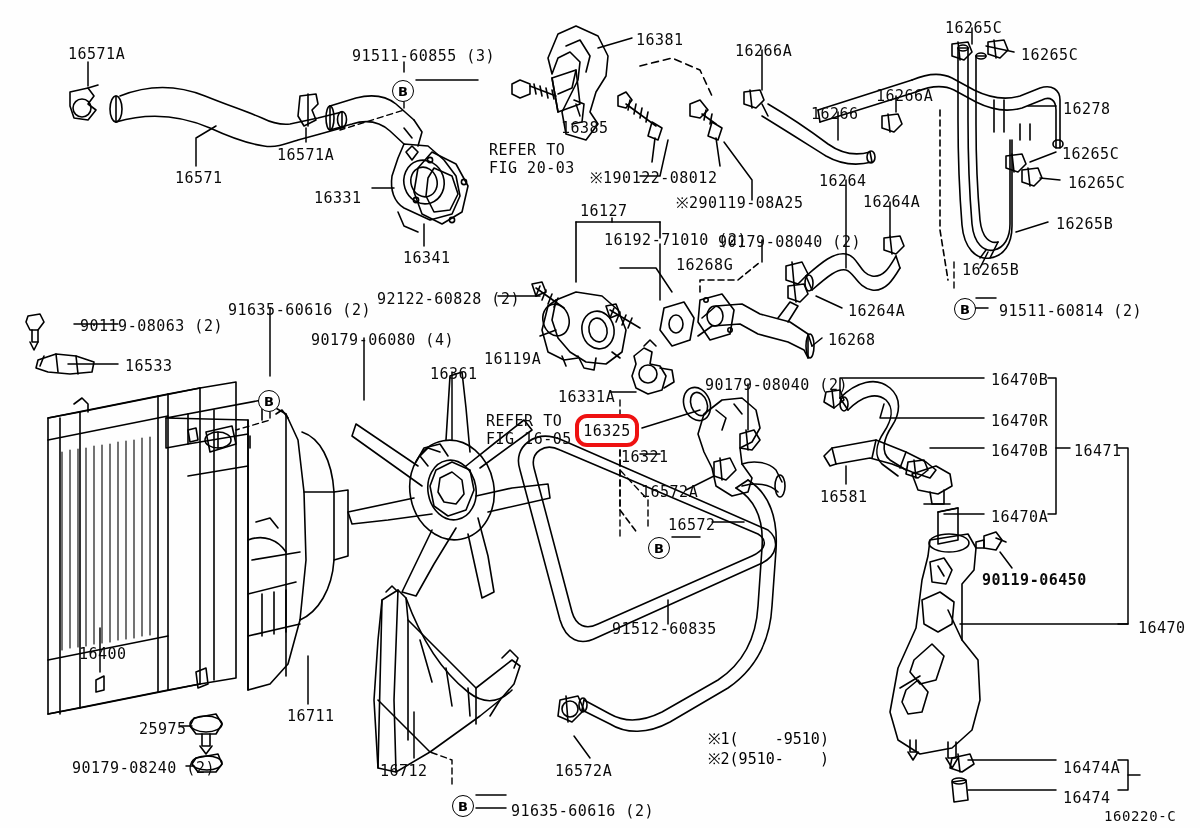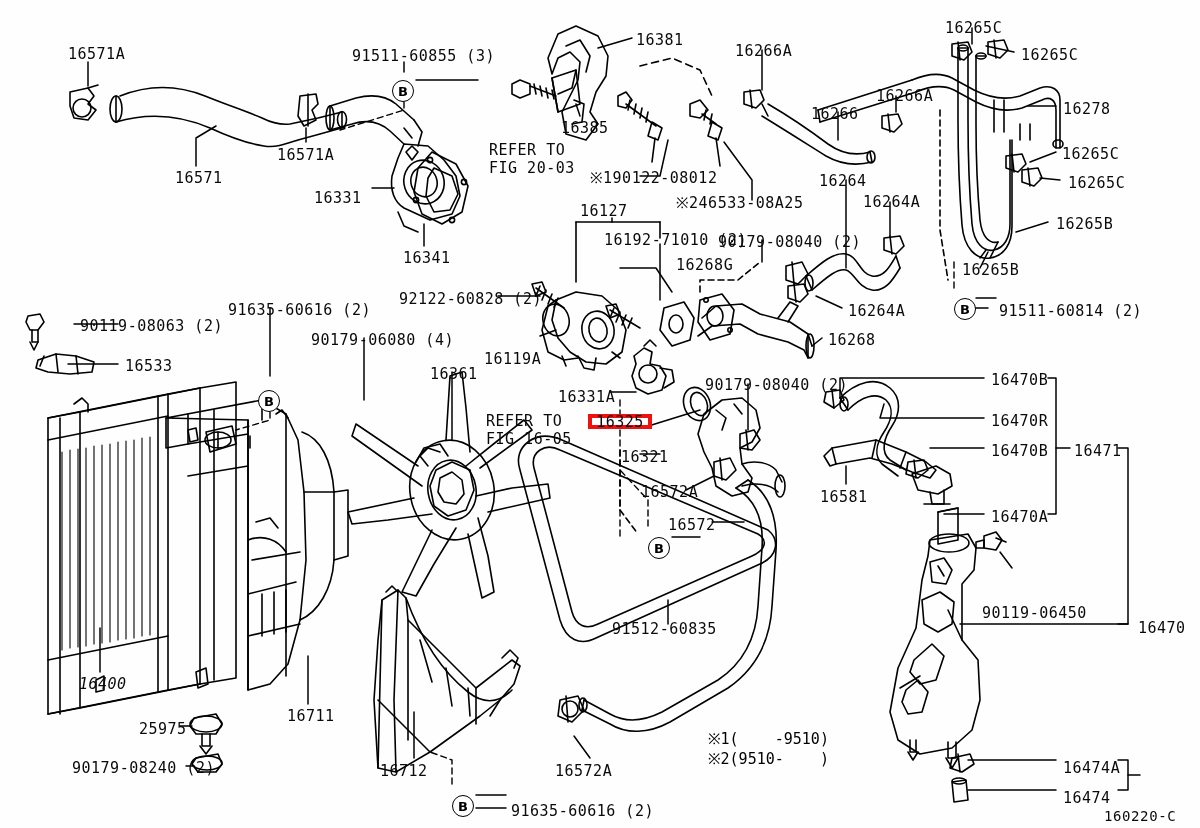--- a/index.html
+++ b/index.html
@@ -581,33 +581,33 @@
       <div class="lbl" style="left: 175px; top: 170px;">16571</div>
       <div class="lbl" style="left: 277px; top: 147px;">16571A</div>
       <div class="lbl" style="left: 352px; top: 48px;">91511-60855 (3)</div>
       <div class="lbl" style="left: 314px; top: 190px;">16331</div>
       <div class="lbl" style="left: 403px; top: 250px;">16341</div>
       <div class="lbl" style="left: 636px; top: 32px;">16381</div>
       <div class="lbl" style="left: 561px; top: 120px;">16385</div>
       <div class="lbl" style="left: 580px; top: 203px;">16127</div>
       <div class="lbl" style="left: 604px; top: 232px;">16192-71010 (2)</div>
       <div class="lbl" style="left: 676px; top: 257px;">16268G</div>
-      <div class="lbl" style="left: 399px; top: 291px;">92122-60828 (2)</div>
+      <div class="lbl" style="left: 377px; top: 291px;">92122-60828 (2)</div>
       <div class="lbl" style="left: 484px; top: 331px; margin-top: 20px;">16119A</div>
       <div class="lbl" style="left: 558px; top: 389px;">16331A</div>
       <div class="lbl" style="left: 621px; top: 449px;">16321</div>
       <div class="lbl" style="left: 641px; top: 484px;">16572A</div>
       <div class="lbl" style="left: 668px; top: 517px;">16572</div>
       <div class="lbl" style="left: 612px; top: 621px;">91512-60835</div>
       <div class="lbl" style="left: 430px; top: 366px;">16361</div>
       <div class="lbl" style="left: 311px; top: 332px;">90179-06080 (4)</div>
       <div class="lbl" style="left: 228px; top: 302px;">91635-60616 (2)</div>
       <div class="lbl" style="left: 80px; top: 318px;">90119-08063 (2)</div>
       <div class="lbl" style="left: 125px; top: 358px;">16533</div>
-      <div class="lbl" style="left: 79px; top: 676px; font-style: italic;">16400</div>
+      <div class="lbl" style="left: 79px; top: 646px;">16400</div>
       <div class="lbl" style="left: 139px; top: 721px;">25975</div>
       <div class="lbl" style="left: 72px; top: 760px;">90179-08240 (2)</div>
       <div class="lbl" style="left: 287px; top: 708px;">16711</div>
       <div class="lbl" style="left: 380px; top: 763px;">16712</div>
       <div class="lbl" style="left: 511px; top: 803px;">91635-60616 (2)</div>
       <div class="lbl" style="left: 555px; top: 763px;">16572A</div>
       <div class="lbl" style="left: 735px; top: 43px;">16266A</div>
       <div class="lbl" style="left: 811px; top: 106px;">16266</div>
       <div class="lbl" style="left: 876px; top: 88px;">16266A</div>
       <div class="lbl" style="left: 819px; top: 173px;">16264</div>
@@ -623,38 +623,38 @@
       <div class="lbl" style="left: 1068px; top: 175px;">16265C</div>
       <div class="lbl" style="left: 1056px; top: 216px;">16265B</div>
       <div class="lbl" style="left: 962px; top: 262px;">16265B</div>
       <div class="lbl" style="left: 999px; top: 303px;">91511-60814 (2)</div>
       <div class="lbl" style="left: 991px; top: 372px;">16470B</div>
       <div class="lbl" style="left: 991px; top: 413px;">16470R</div>
       <div class="lbl" style="left: 991px; top: 443px;">16470B</div>
       <div class="lbl" style="left: 1074px; top: 443px;">16471</div>
       <div class="lbl" style="left: 991px; top: 509px;">16470A</div>
       <div class="lbl" style="left: 820px; top: 489px;">16581</div>
-      <div class="lbl" style="left: 982px; top: 605px;">90119-06450</div>
+      <div class="lbl" style="left: 982px; top: 572px; font-weight: bold;">90119-06450</div>
       <div class="lbl" style="left: 1138px; top: 620px;">16470</div>
       <div class="lbl" style="left: 1063px; top: 760px;">16474A</div>
       <div class="lbl" style="left: 1063px; top: 790px;">16474</div>
       <div class="lbl" style="left: 590px; top: 170px;">※190122-08012</div>
-      <div class="lbl" style="left: 676px; top: 195px;">※246533-08A25</div>
+      <div class="lbl" style="left: 676px; top: 195px;">※290119-08A25</div>
     </div>
   <div id="multiline-layer">
       <div class="lbl two" style="left: 489px; top: 141px;"><div>REFER TO</div><div>FIG 20-03</div></div>
       <div class="lbl two" style="left: 486px; top: 412px;"><div>REFER TO</div><div>FIG 16-05</div></div>
     </div>
   <div id="bcircle-layer">
       <div class="bcirc" style="left: 392px; top: 80px;">B</div>
       <div class="bcirc" style="left: 258px; top: 390px;">B</div>
       <div class="bcirc" style="left: 648px; top: 537px;">B</div>
       <div class="bcirc" style="left: 452px; top: 795px;">B</div>
       <div class="bcirc" style="left: 954px; top: 298px;">B</div>
     </div>
 
-  <div class="hl" id="highlight-box" style="left: 588px; top: 414px; width: 64px; height: 15px; border-color: rgb(238, 17, 17);">16325</div>
+  <div class="hl" id="highlight-box" style="left: 575px; top: 414px; width: 64px; height: 33px; border-color: rgb(238, 17, 17); border-radius: 12px;">16325</div>
 
   <div class="note two" id="footnotes" style="left: 708px; top: 728px;"><div>※1(    -9510)</div><div>※2(9510-    )</div></div>
 
   <div class="figno" id="fig-no" style="left: 1104px; top: 808px;">160220-C</div>
 
 </div>
 
 </body></html>

